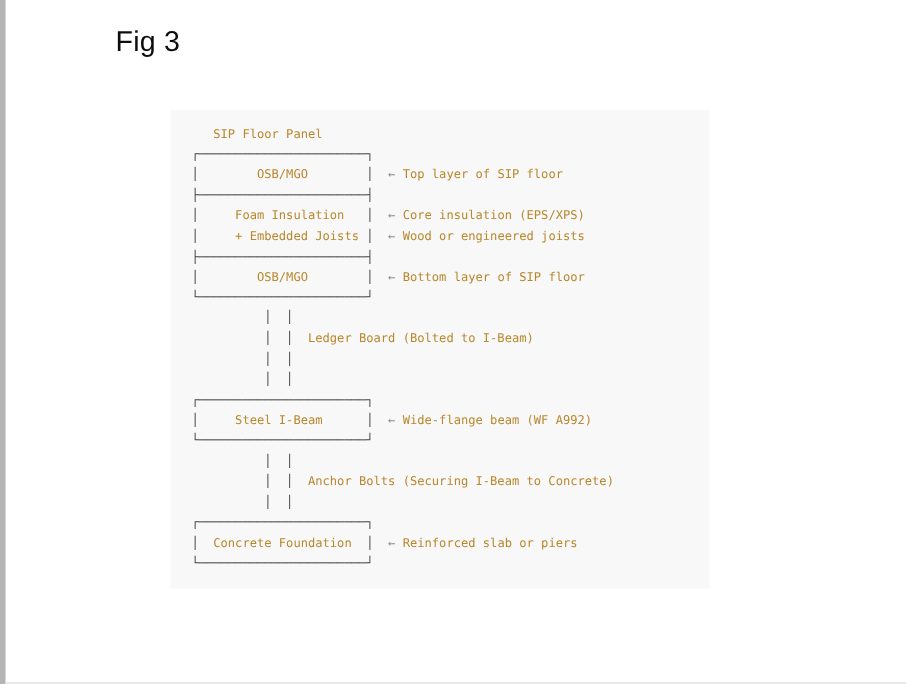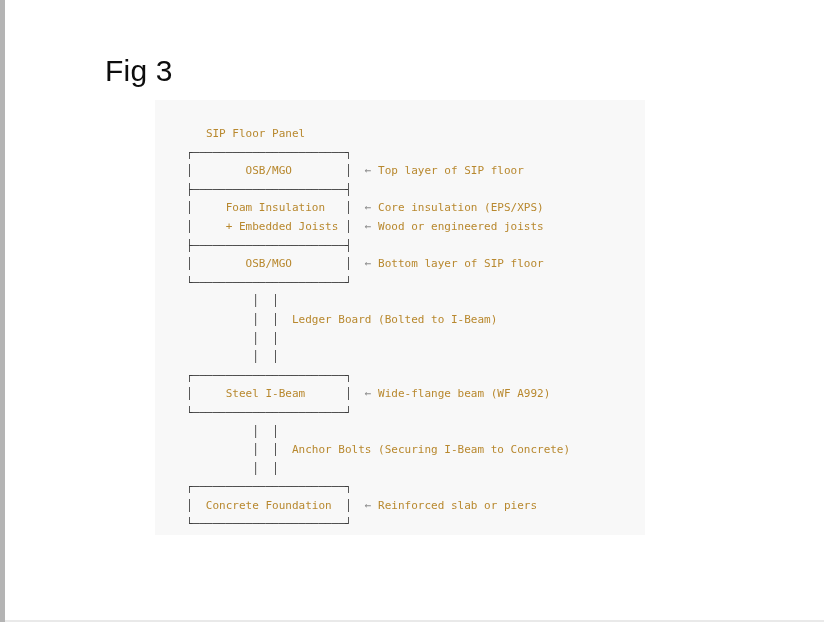--- a/index.html
+++ b/index.html
@@ -22,30 +22,29 @@
   .window-left-edge{
     position:absolute;left:0;top:0;width:5px;height:622px;
     background:var(--edge);
   }
   .window-bottom-edge{
     position:absolute;left:5px;bottom:0;width:819px;height:2px;
     background:var(--bottom-edge);
   }
   .figure-title{
     position:absolute;left:105px;top:22px;
-    font-size:30px;font-weight:400;color:var(--title);
+    font-size:26px;font-weight:400;color:var(--title);
     letter-spacing:0.2px;
-    margin-top:32px;
   }
   .diagram-panel{
     position:absolute;left:155px;top:100px;width:490px;height:435px;
     background:var(--panel-bg);
   }
   .ascii-diagram{
-    margin:13px;
+    margin:1px;
     padding:12px 0 0 18px;
     font-family:"DejaVu Sans Mono", monospace;
     font-size:11px;
     line-height:18.6px;
     color:var(--line);
     white-space:pre;
   }
   .drow{white-space:pre;height:18.6px;}
   .seg-gold{color:var(--gold);}
   .seg-line{color:var(--line);}

